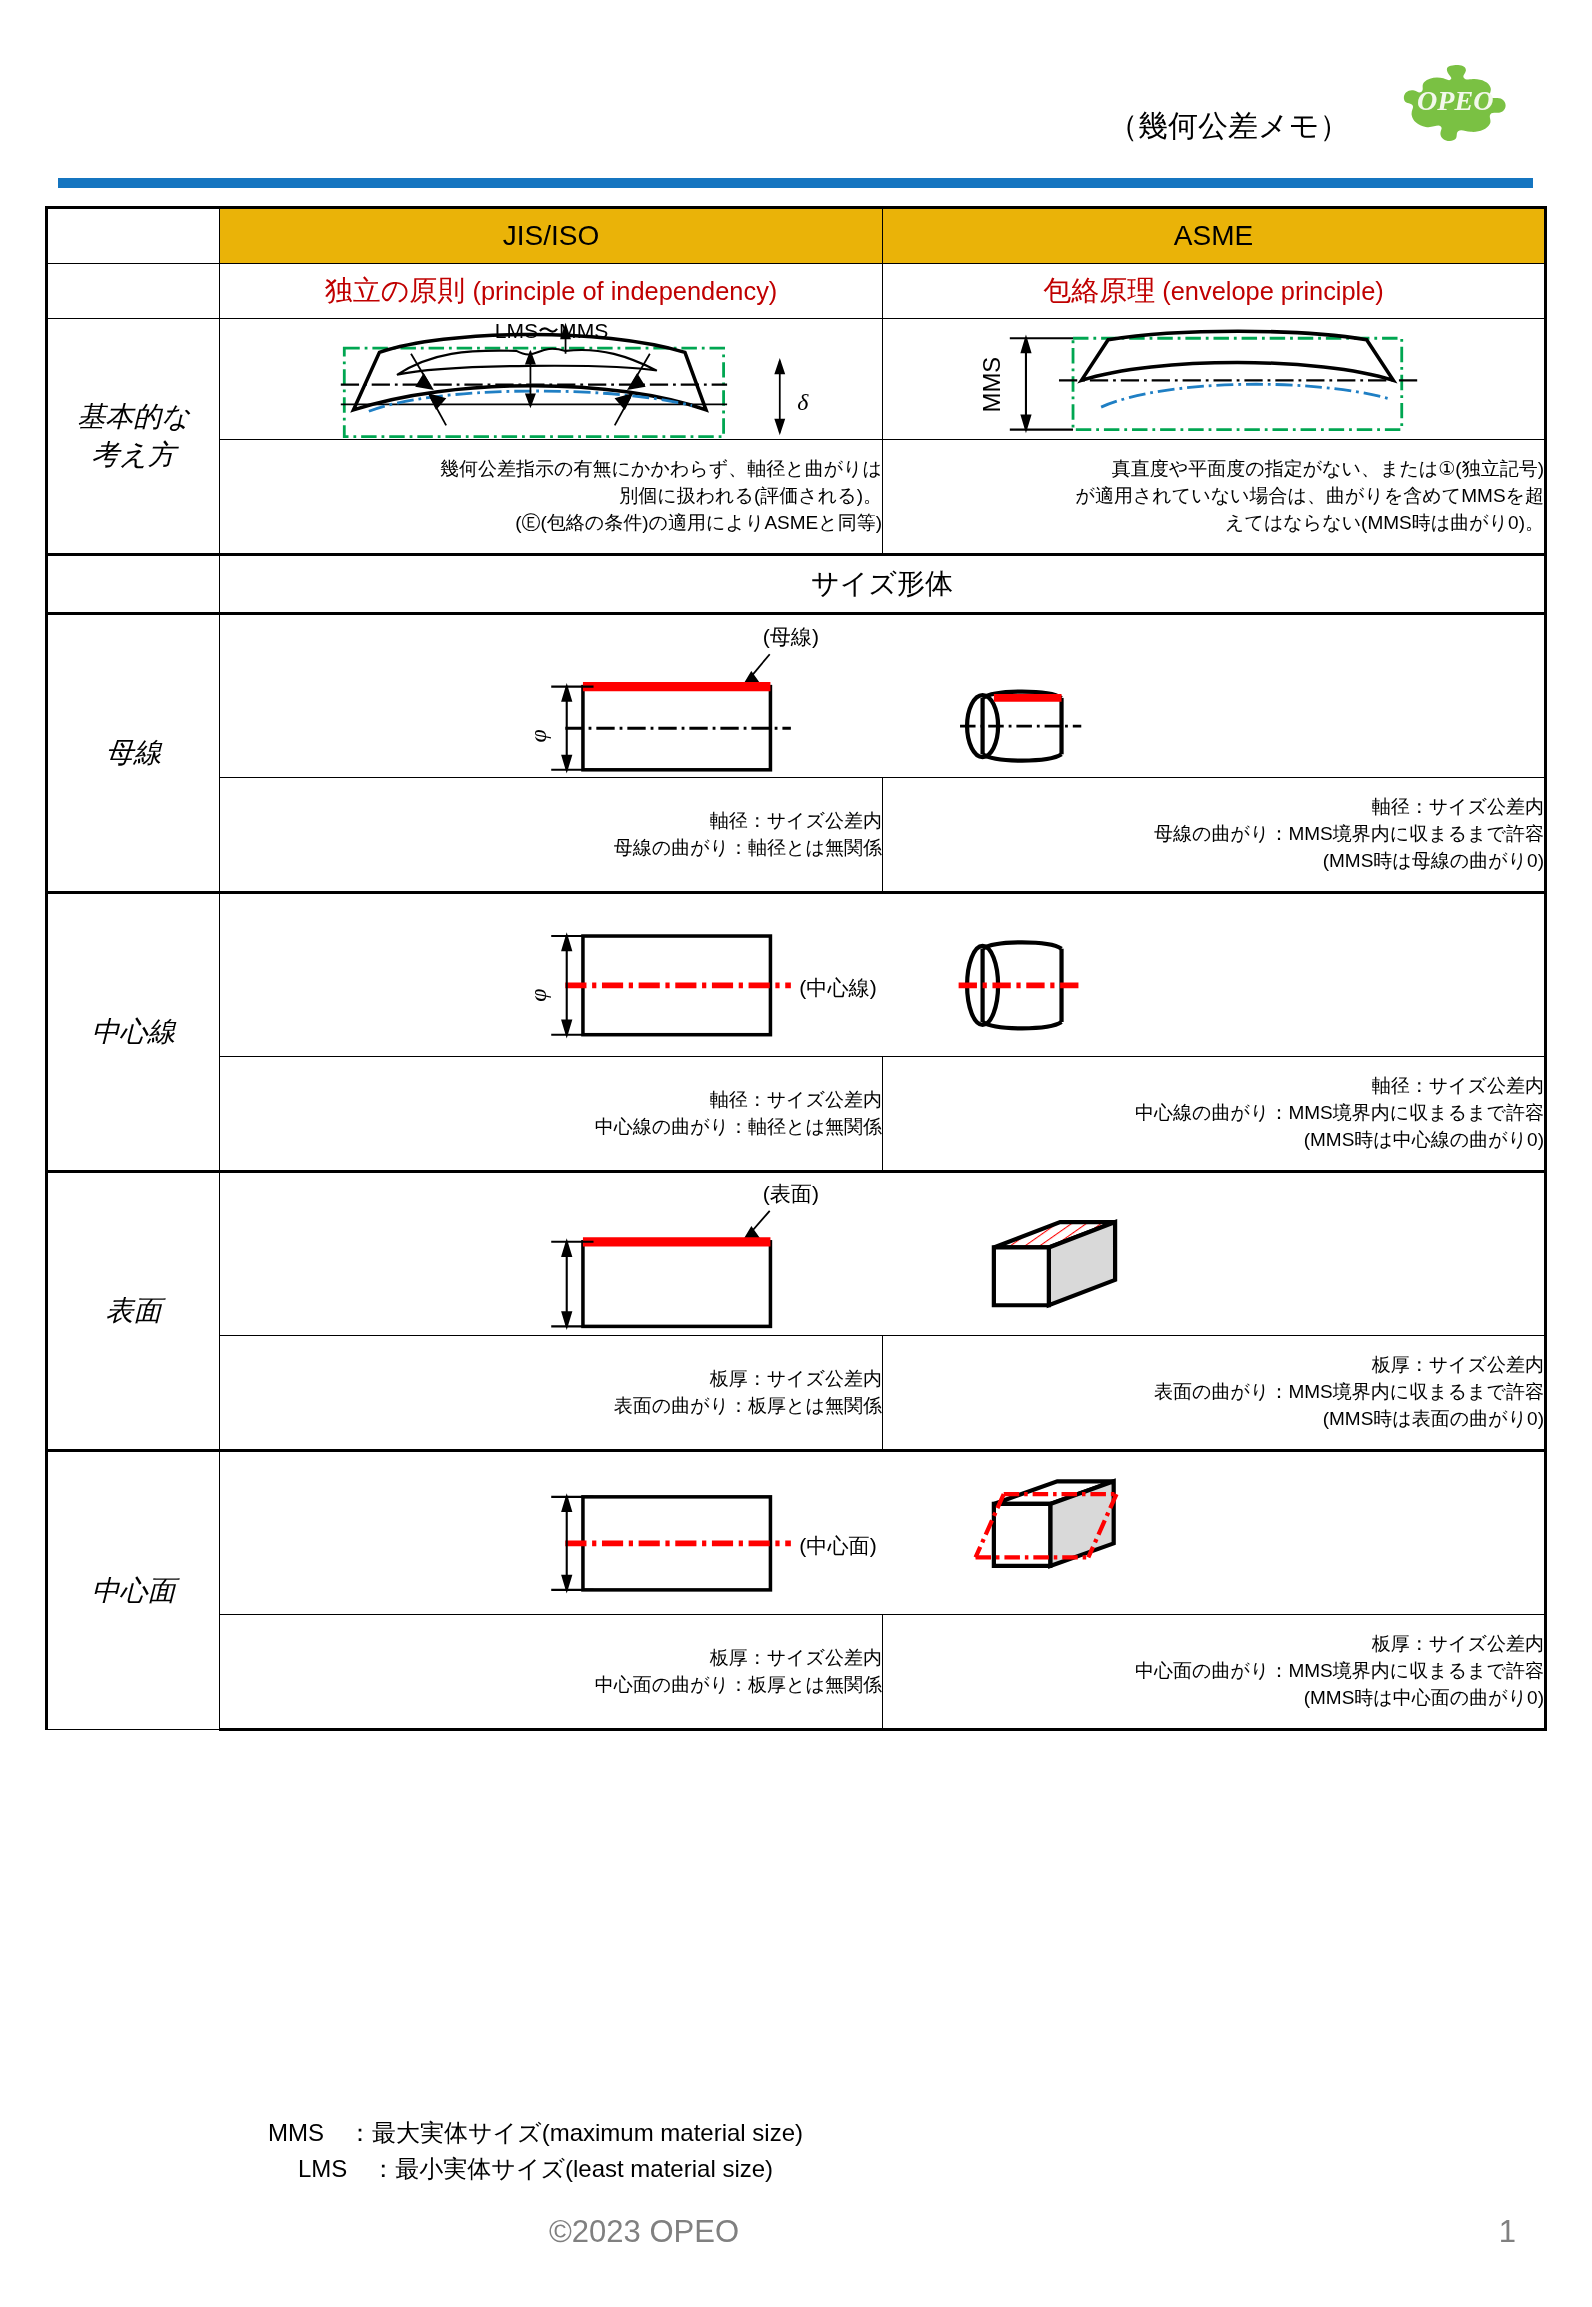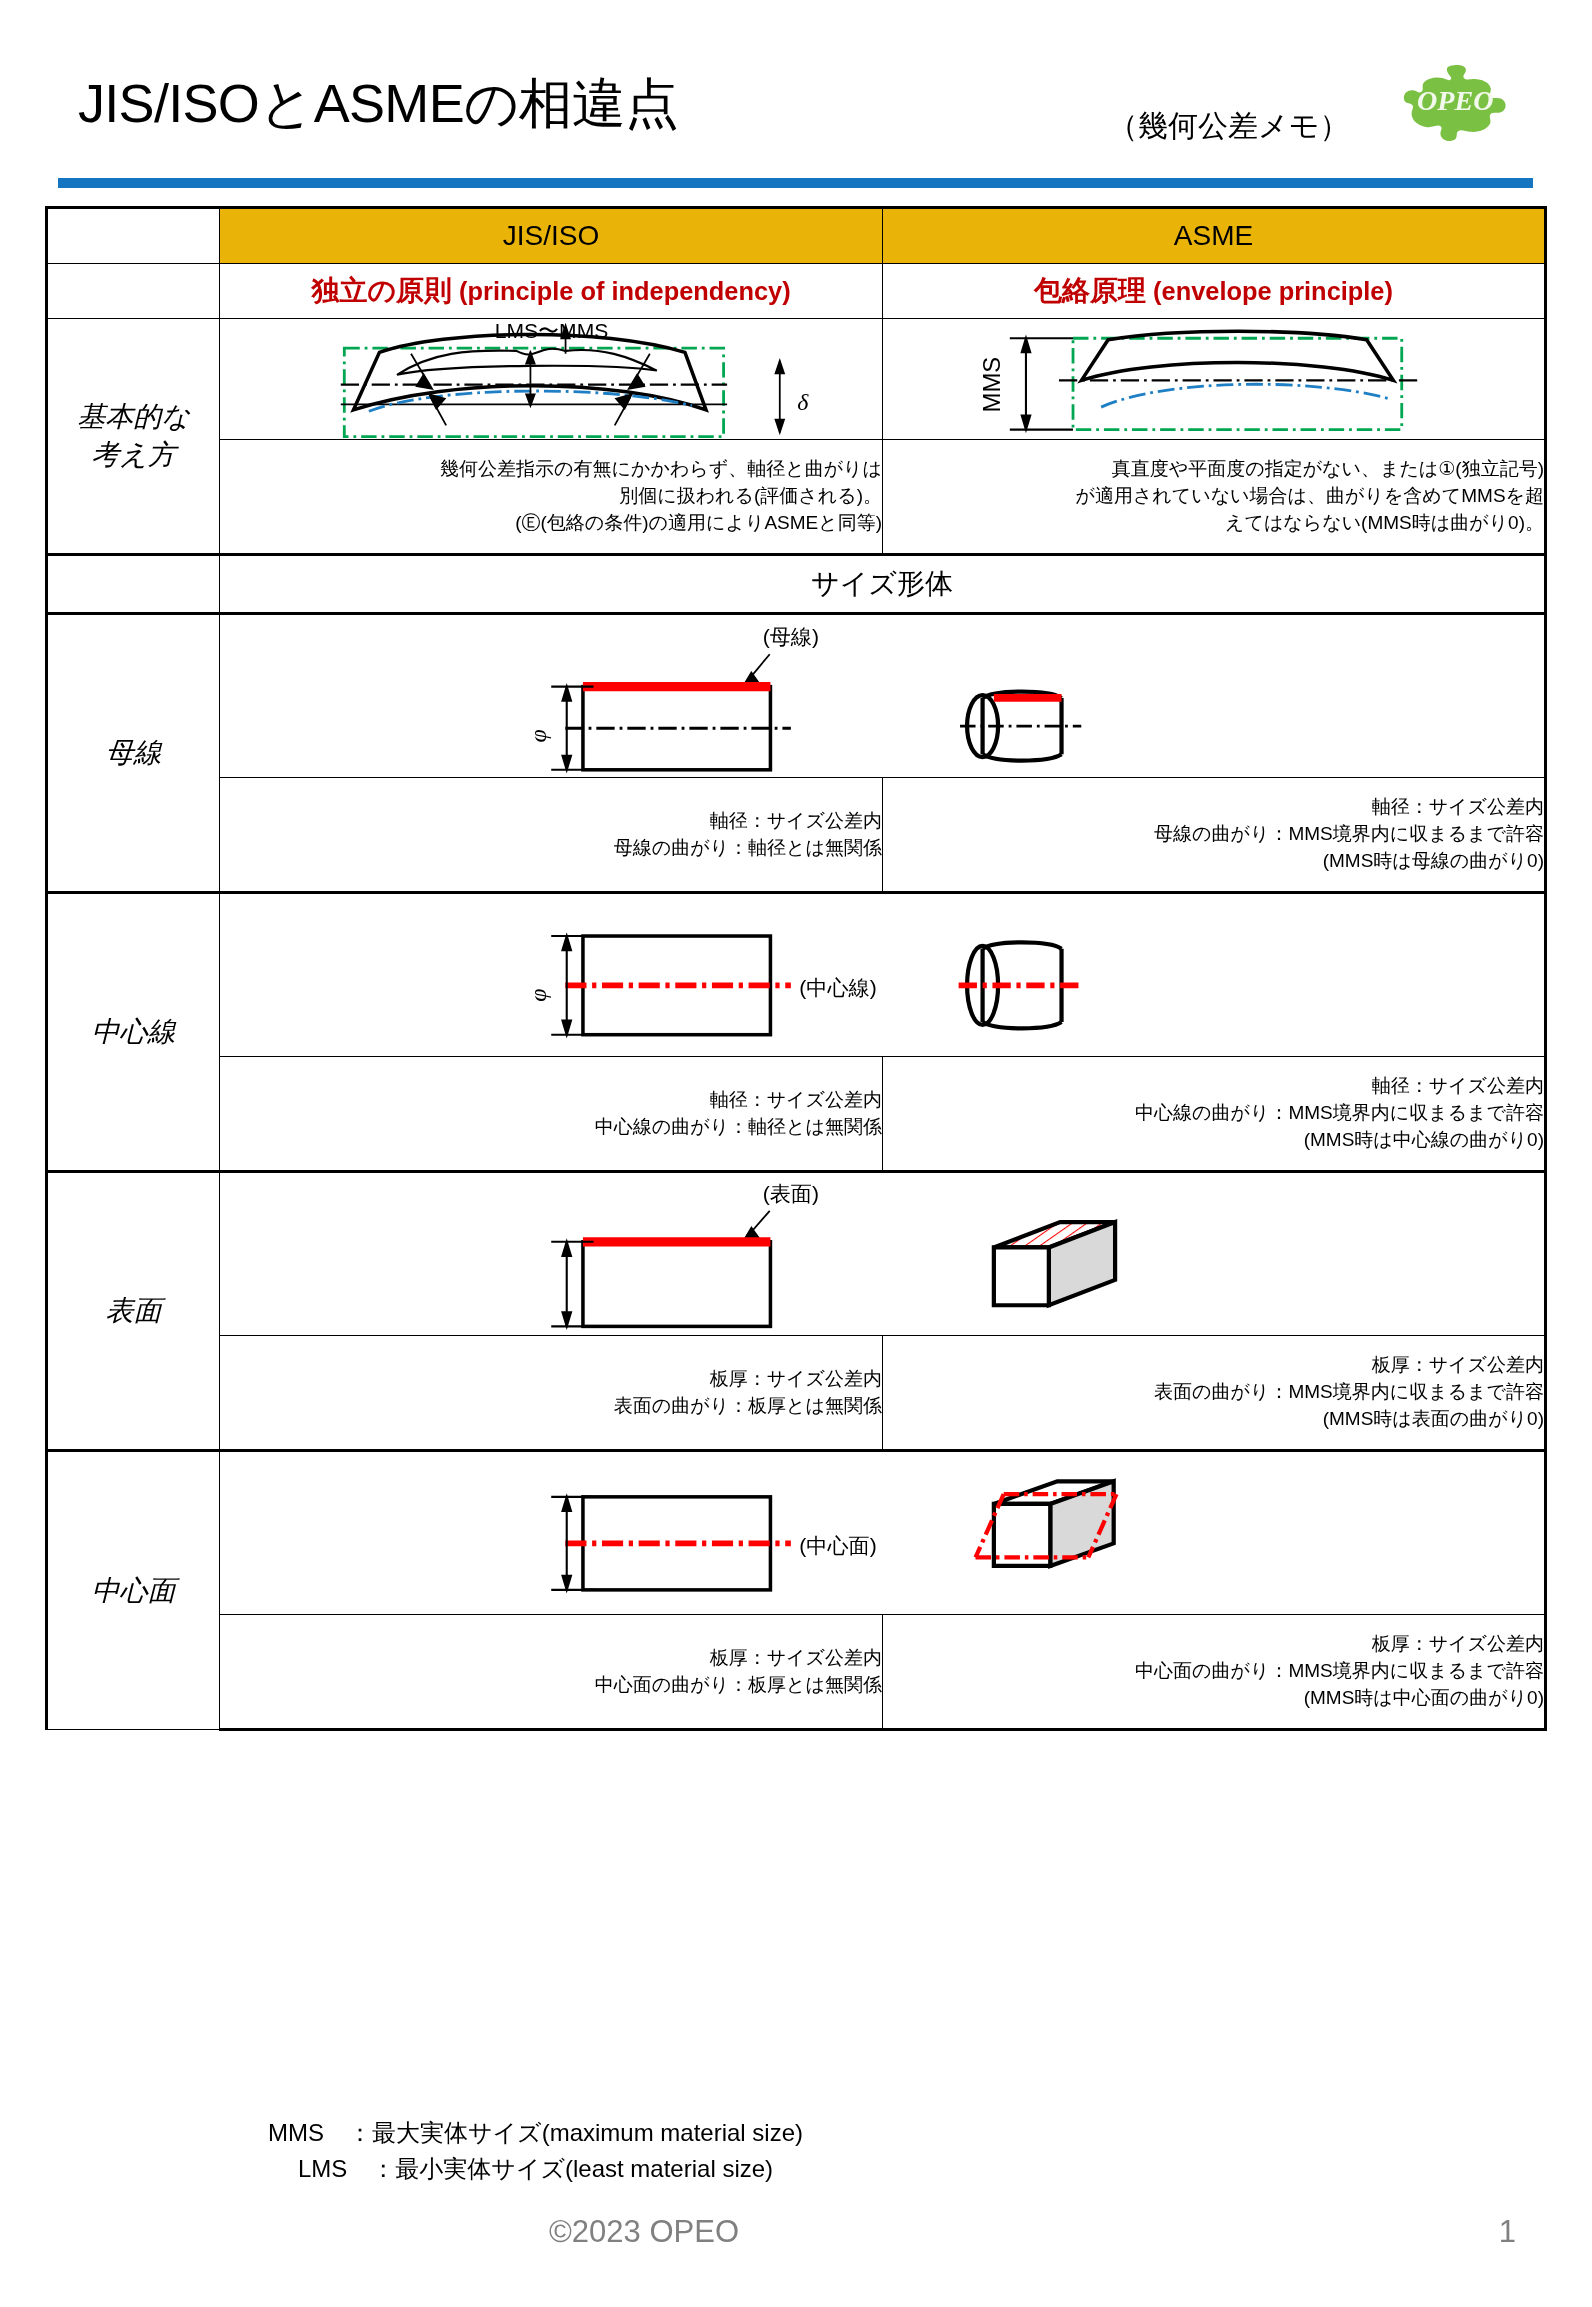--- a/index.html
+++ b/index.html
@@ -55,21 +55,20 @@
     text-align:center;
     font-size:28px;
     height:54px;
   }
   .principle{
     text-align:center;
     color:#c00000;
     height:54px;
     white-space:nowrap;
     font-size:25.4px;
-    font-weight:bold;
   }
   .principle .jp{font-size:28px;}
   .principle .en{font-size:25.4px;}
 
   .rowlabel{
     text-align:center;
     font-size:28px;
     line-height:1.35;
     font-style:italic;
   }
@@ -97,21 +96,20 @@
   }
   .footer-page{
     position:absolute;right:76px;top:2214px;
     font-size:31px;color:#808080;
   }
 </style>
 </head>
 <body>
 
 <div class="header">
-  <div class="header-title">JIS/ISOとASMEの相違点</div>
   <div class="header-sub">（幾何公差メモ）</div>
 
   <div class="logo">
     <svg width="106" height="76" viewBox="0 0 150 108" xmlns="http://www.w3.org/2000/svg">
       <path d="M62 6 C62 1 72 0 76 0 C82 0 90 2 89 8 C88 13 84 14 86 18 C88 22 96 20 101 20
                C112 20 122 25 124 32 C126 38 121 41 124 45 C127 49 135 45 141 49
                C147 53 147 62 141 66 C135 70 127 66 124 70 C121 74 126 78 123 84
                C119 92 107 96 96 95 C88 94 82 91 78 94 C74 97 79 104 71 107
                C64 110 54 106 53 99 C52 93 57 90 53 87 C49 84 41 90 32 88
                C21 86 13 79 12 71 C11 64 16 61 13 57 C10 53 2 56 1 48

